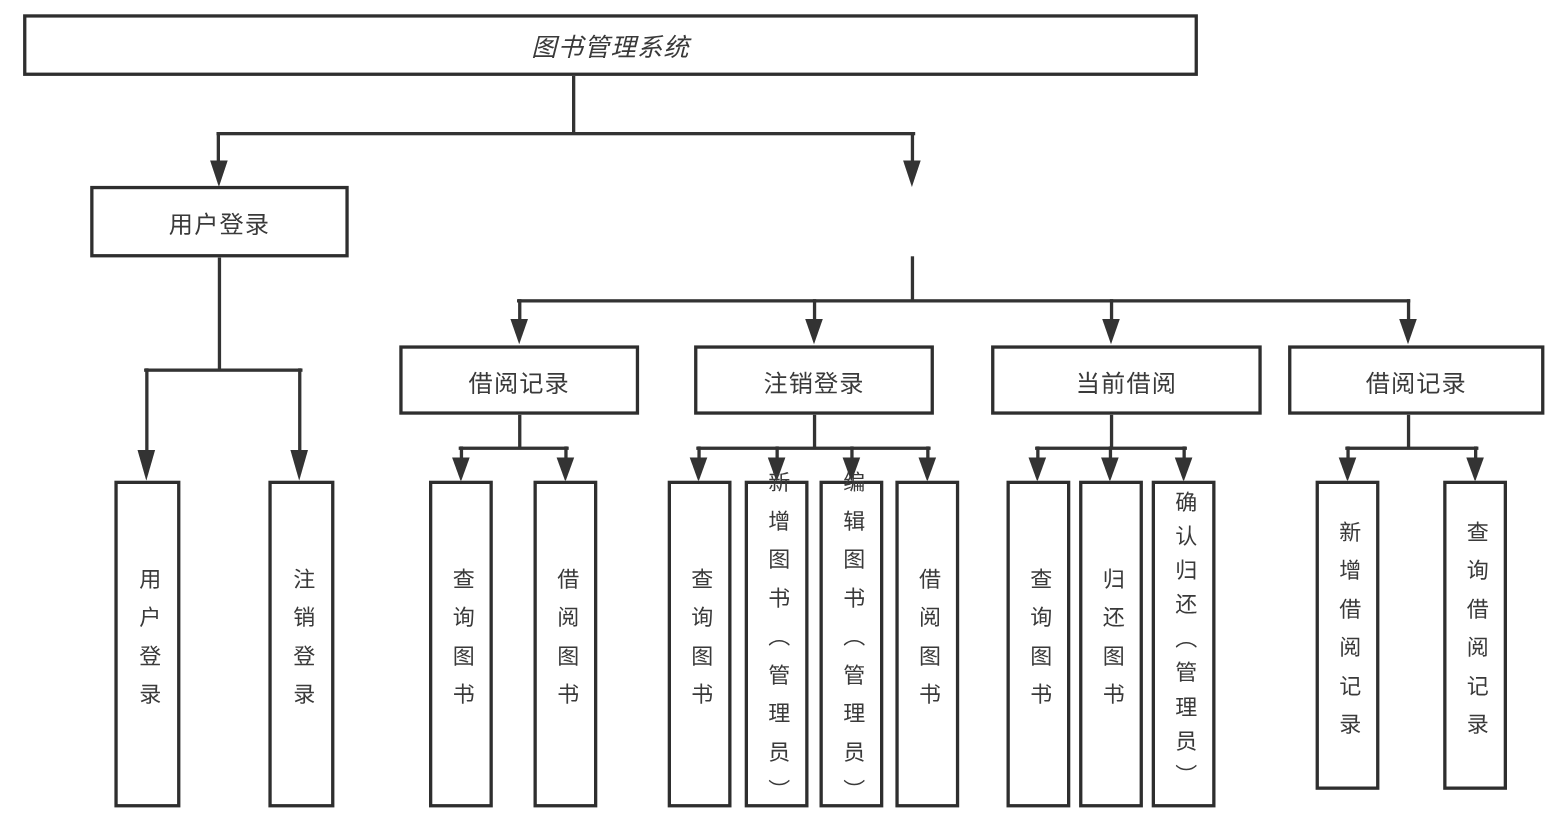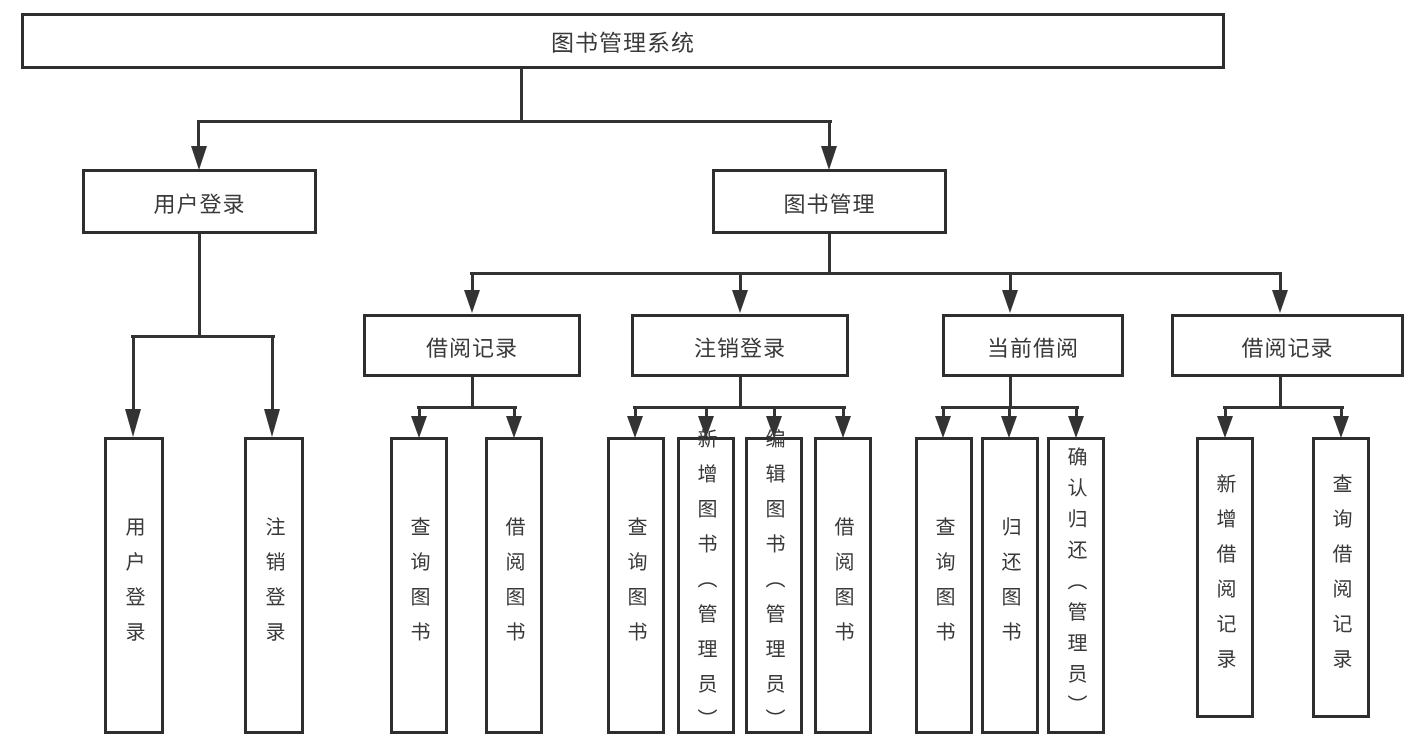--- a/index.html
+++ b/index.html
@@ -12,26 +12,26 @@
     position:absolute;box-sizing:border-box;background:#fff;border:3px solid #2e2e2e;
     display:flex;align-items:center;justify-content:center;
   }
   .hbox{font-size:22px;letter-spacing:1px;white-space:nowrap;}
   .vbox .vtext{
     writing-mode:vertical-rl;text-orientation:mixed;
     font-size:20px;letter-spacing:15px;line-height:1;white-space:nowrap;
   }
   .vbox .vtext.tight{letter-spacing:11px;}
   
-  #n-root        {left:21px;  top:13px;  width:1204px;height:56px;font-size:23px;}
+  #n-root        {left:21px;  top:13px;  width:1068px;height:56px;font-size:23px;font-style:italic;}
   #n-user-login  {left:82px;  top:169px; width:235px; height:65px;}
   #n-book-mgmt   {left:712px; top:169px; width:235px; height:65px;}
   #n-new-book    {left:363px; top:314px; width:218px; height:63px;}
   #n-book-borrow {left:631px; top:314px; width:218px; height:63px;}
-  #n-current     {left:901px; top:314px; width:182px; height:63px;margin-left:41px;}
+  #n-current     {left:901px; top:314px; width:246px; height:63px;}
   #n-records     {left:1171px;top:314px; width:233px; height:63px;}
   
   .vbox{top:437px;height:297px;}
   #v-login    {left:104px; width:60px;}
   #v-logout   {left:244px; width:60px;}
   #v-query1   {left:390px; width:58px;}
   #v-borrow1  {left:485px; width:58px;}
   #v-query2   {left:607px; width:58px;}
   #v-add-book {left:677px; width:58px;}
   #v-edit-book{left:745px; width:58px;}
@@ -116,23 +116,20 @@
   <div class="ah" style="left:1217px;top:416px;border-top-width:22px;"></div>
   <div class="vl" style="left:1340px;top:406px;height:14px;"></div>
   <div class="ah" style="left:1333px;top:416px;border-top-width:22px;"></div>
 
   <div class="hbox" id="n-root">
     <span>图书管理系统</span>
   </div>
   <div class="hbox" id="n-user-login">
     <span>用户登录</span>
   </div>
-  <div class="hbox" id="n-book-mgmt">
-    <span>图书管理</span>
-  </div>
   <div class="hbox" id="n-new-book">
     <span>借阅记录</span>
   </div>
   <div class="hbox" id="n-book-borrow">
     <span>注销登录</span>
   </div>
   <div class="hbox" id="n-current">
     <span>当前借阅</span>
   </div>
   <div class="hbox" id="n-records">

